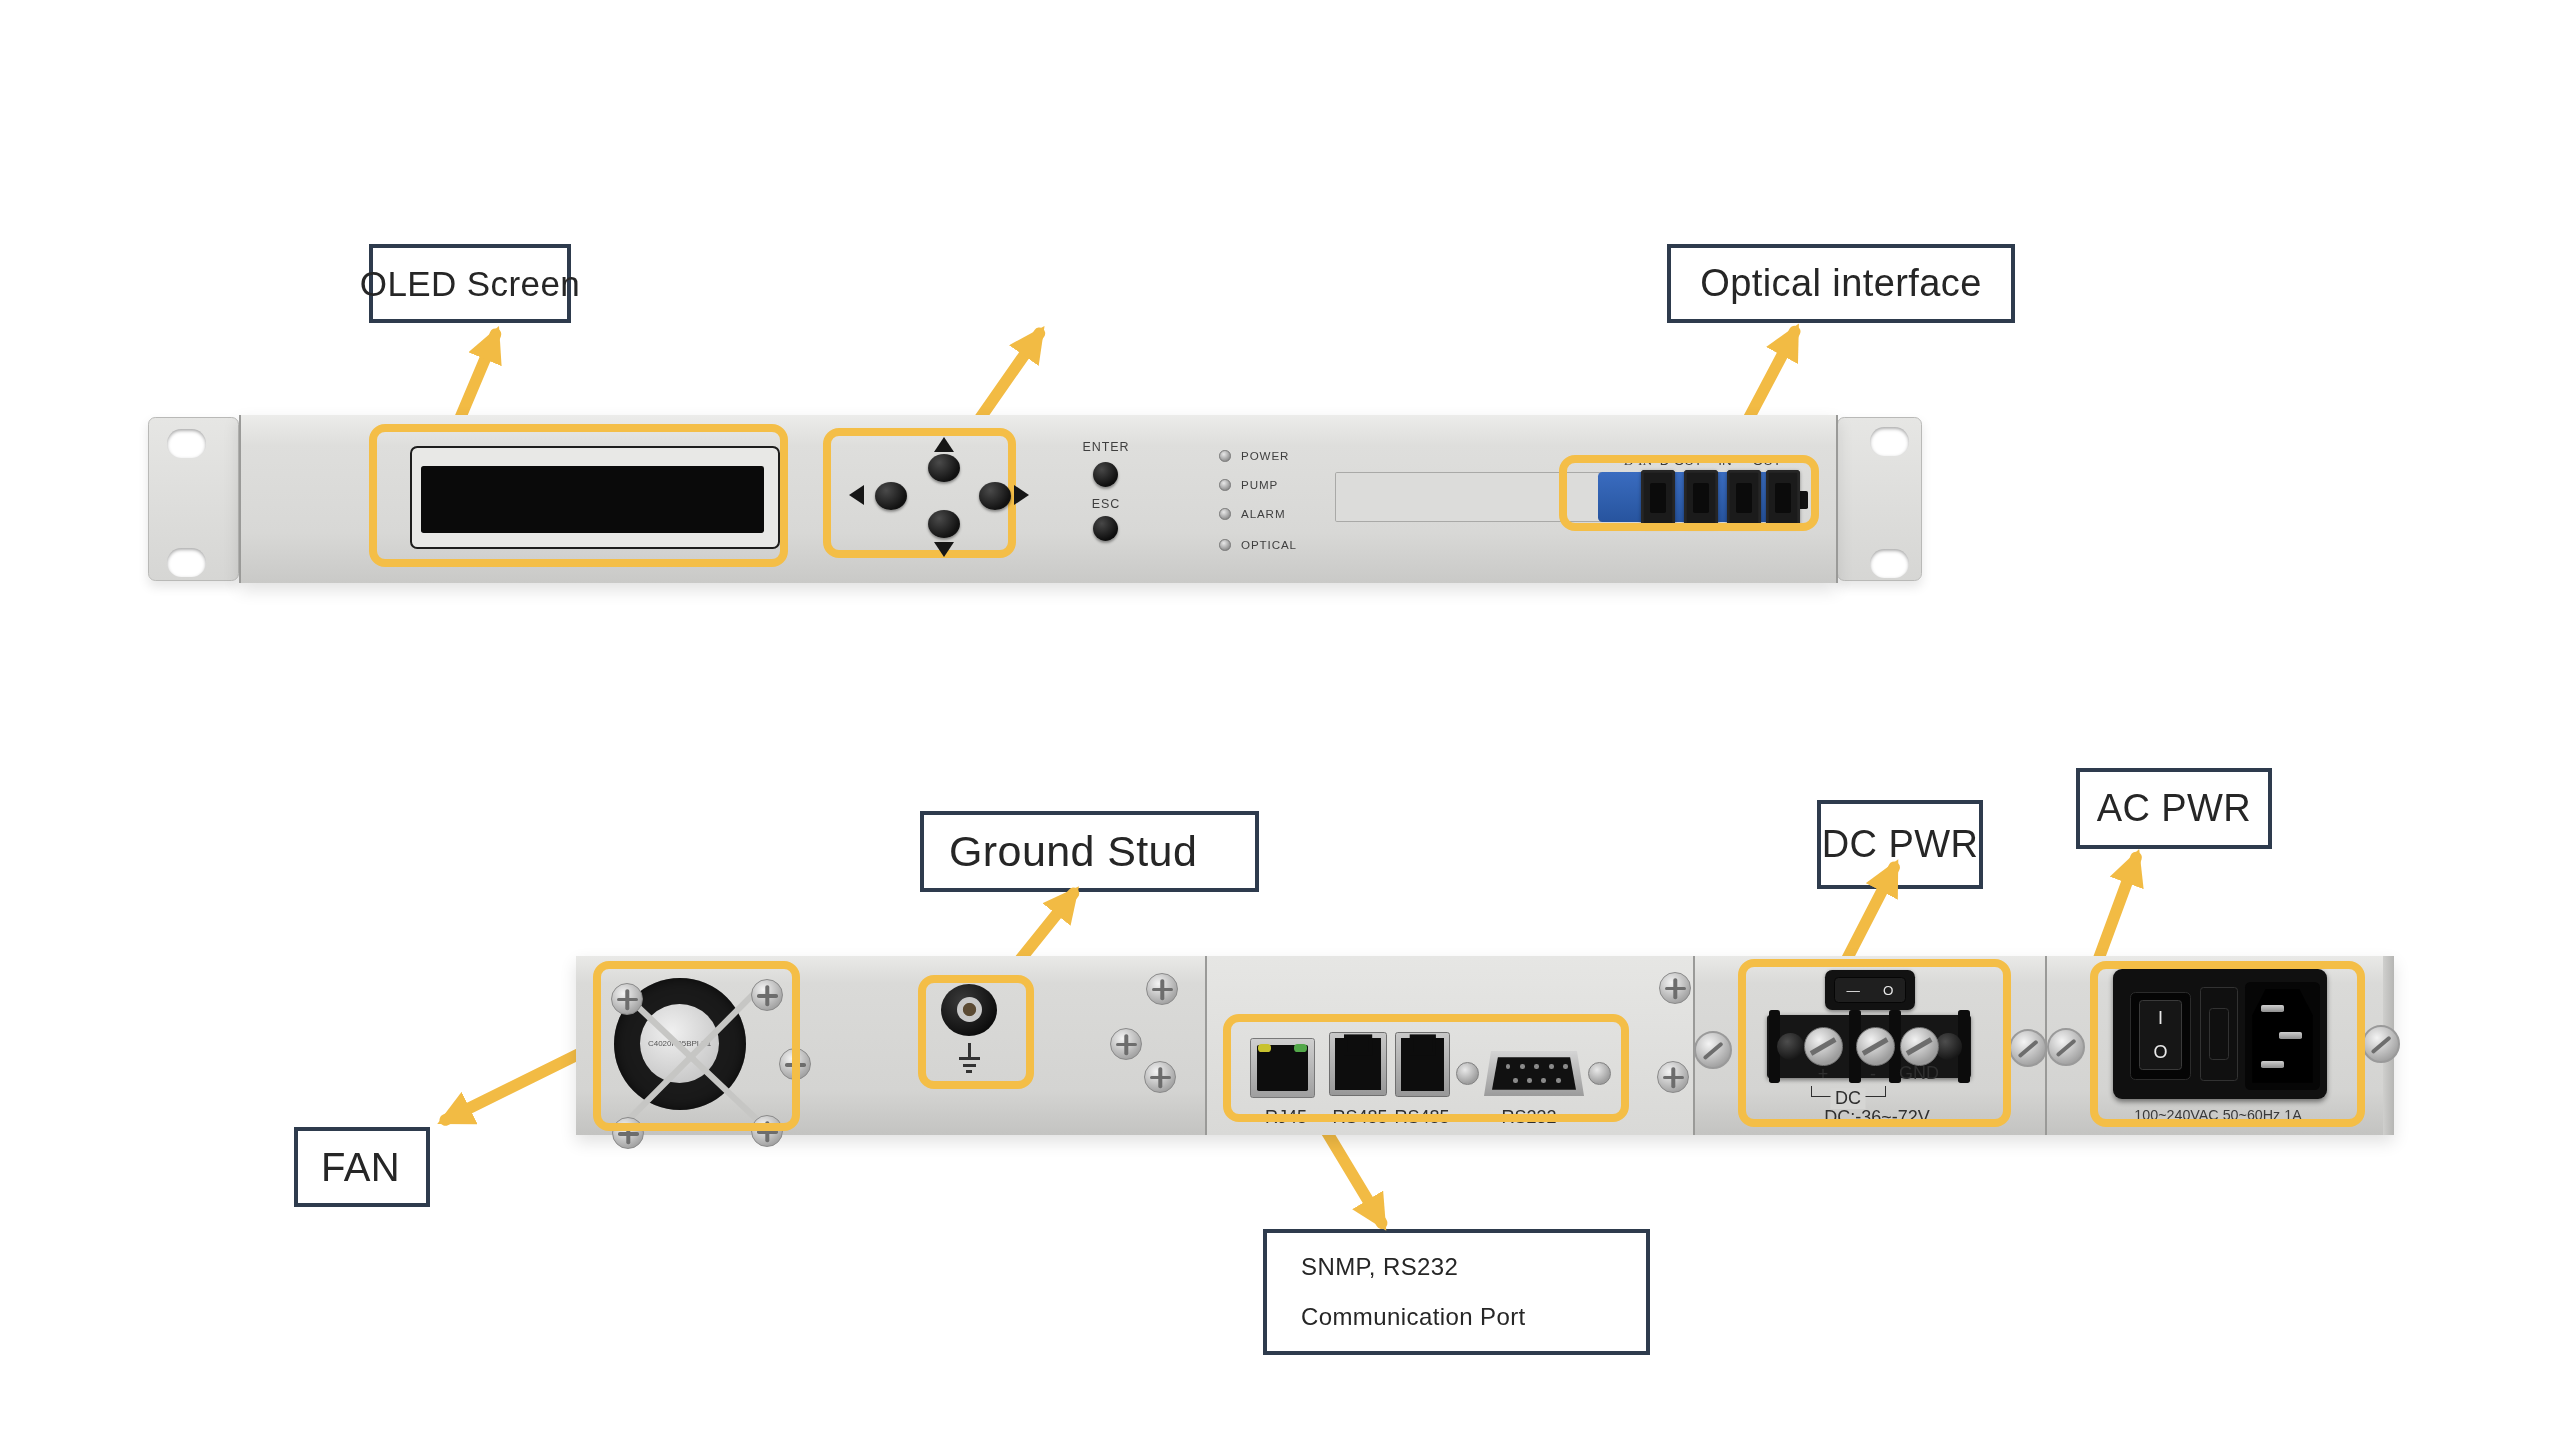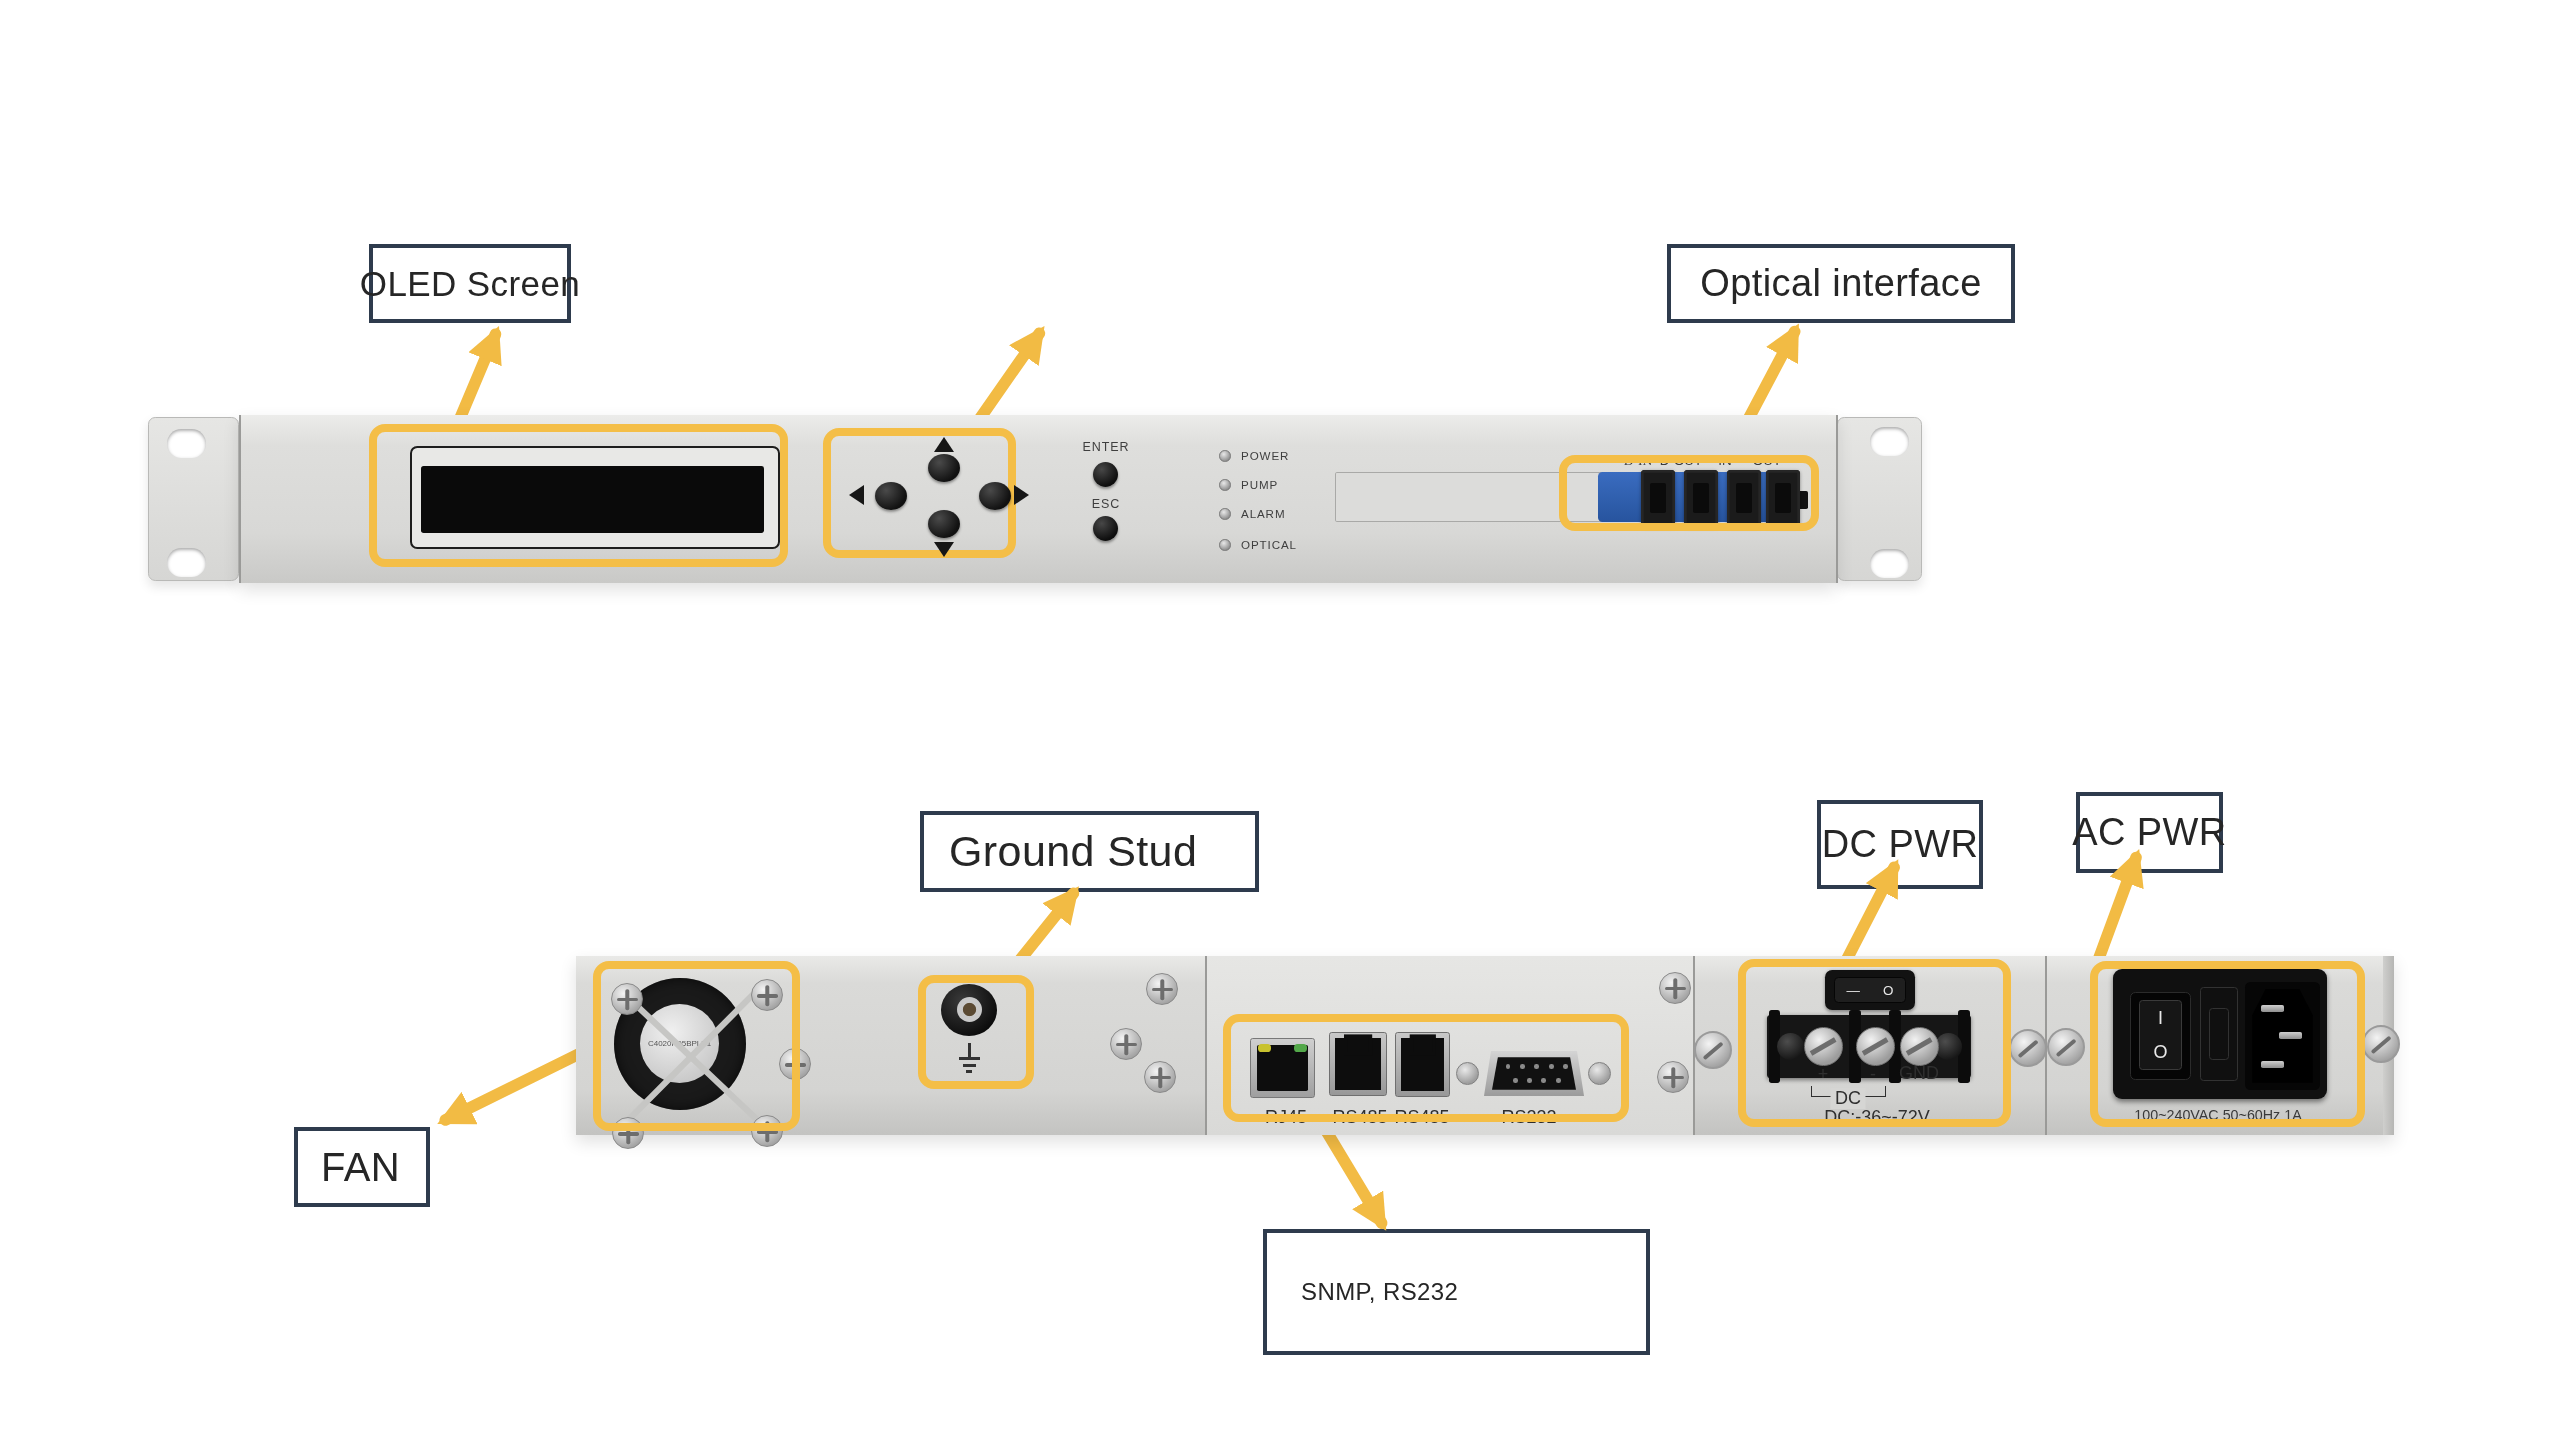--- a/index.html
+++ b/index.html
@@ -126,24 +126,25 @@
 </style>
 </head>
 <body>
 
 <div class="canvas">
 
   <div class="callout" style="left:369px;top:244px;width:202px;height:79px;font-size:35px;">OLED Screen</div>
   <div class="callout" style="left:1667px;top:244px;width:348px;height:79px;">Optical interface</div>
   <div class="callout left" style="left:920px;top:811px;width:339px;height:81px;font-size:43px;padding-left:25px;">Ground Stud</div>
   <div class="callout" style="left:1817px;top:800px;width:166px;height:89px;">DC PWR</div>
-  <div class="callout" style="left:2076px;top:792px;width:147px;height:81px;">AC PWR</div>
+  <div class="callout" style="left:2076px;top:768px;width:196px;height:81px;">AC PWR</div>
   <div class="callout left" style="left:294px;top:1127px;width:136px;height:80px;font-size:40px;padding-left:23px;">FAN</div>
   <div class="callout left" style="left:1263px;top:1229px;width:387px;height:126px;font-size:24px;padding-left:34px;flex-direction:column;align-items:flex-start;justify-content:center;line-height:50px;">
     <span>SNMP, RS232</span>
+    <span>Communication Port</span>
   </div>
 
   <svg class="arrows" width="2576" height="1448" viewBox="0 0 2875 1616">
     <defs>
       <marker id="ah" viewBox="0 0 10 10" refX="7.5" refY="5" markerWidth="3.1" markerHeight="3.1" orient="auto">
         <path d="M0,0 L10,5 L0,10 z" fill="#F2BB44"></path>
       </marker>
     </defs>
     <g stroke="#F2BB44" stroke-width="13" stroke-linecap="round" fill="none">
       <line x1="513" y1="468" x2="553" y2="373" marker-end="url(#ah)"></line>

